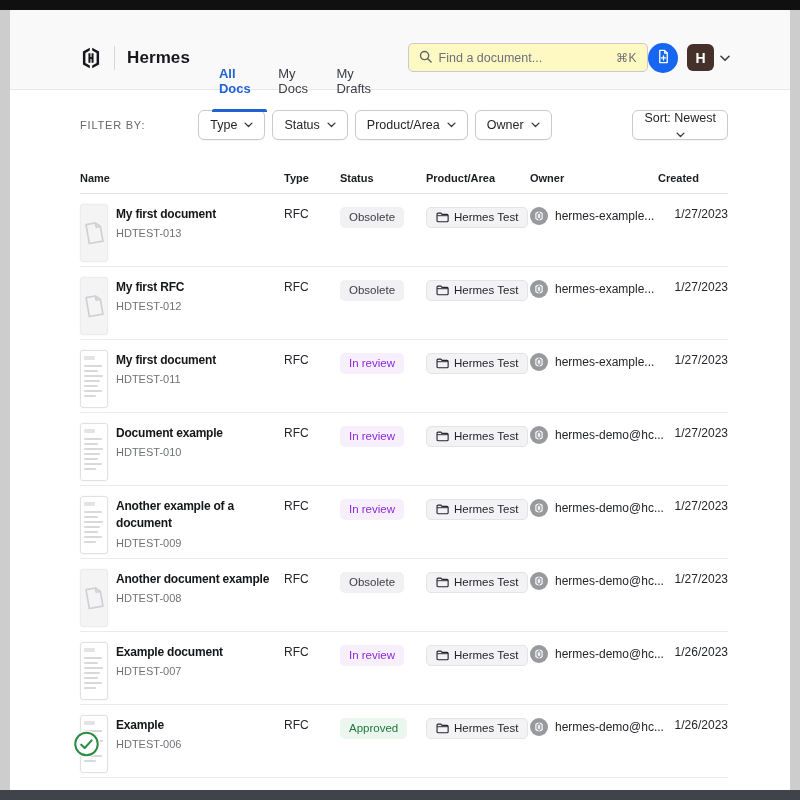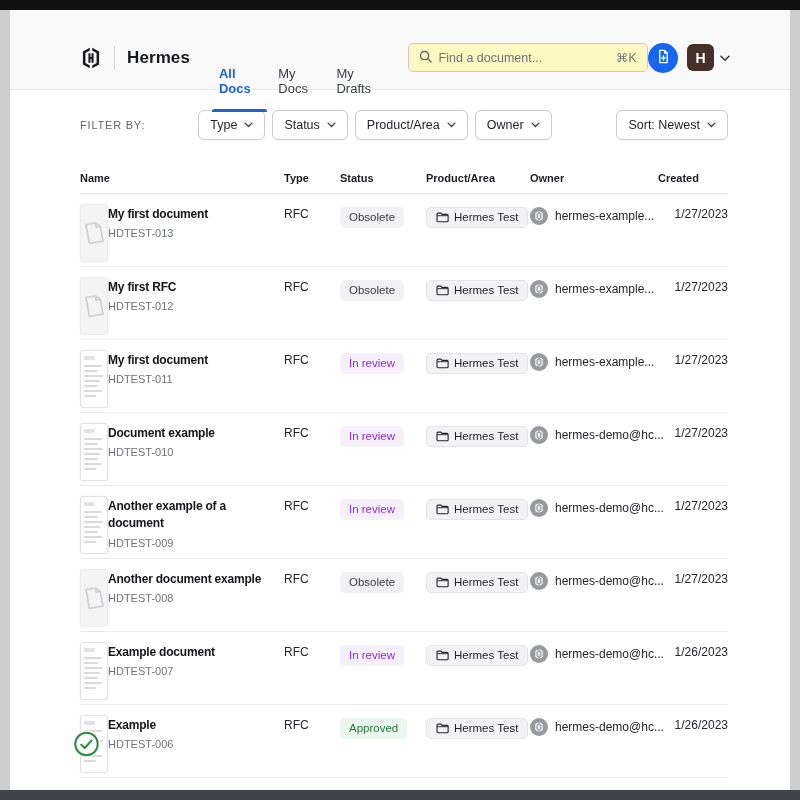--- a/index.html
+++ b/index.html
@@ -70,37 +70,37 @@
   .filter-bar { display:flex; align-items:center;gap:39px; }
   .filter-label {
     font-size:11px; letter-spacing:.8px; color:#63666d; font-weight:500; margin-right:14px;
   }
   .filter-buttons { display:flex; gap:7px; }
   .btn {
     height:30px; padding:0 11px; background:#fff; border:1px solid #c8cacf; border-radius:6px;
     font-family:inherit; font-size:12.5px; color:#24262b; cursor:pointer;
     display:inline-flex; align-items:center; gap:7px; box-shadow:0 1px 1px rgba(0,0,0,.04);
   }
-  .btn.sort { margin-left:auto; }
+  .btn.sort { margin-left:auto;flex-direction:column; }
 
   .table { margin-top:32px; }
   .thead, .trow {
     display:grid;
     grid-template-columns:204px 56px 86px 104px 128px 1fr;
     align-items:start;
   }
   .thead { padding-bottom:9px; border-bottom:1px solid #e4e4e6; }
   .th { font-size:11px; font-weight:700; color:#1b1d21; }
   .th.right { }
 
   .trow { padding:10px 0 4px; border-bottom:1px solid #ebebed; cursor:pointer; }
   .cell { font-size:12px; color:#24262b; padding-top:3px; }
   .cell.right { text-align:right; }
 
-  .name-cell { display:flex; padding-top:0; }
+  .name-cell { display:flex; gap:8px; padding-top:0; }
   .name-stack { padding-top:2px; min-width:0; }
   .doc-name { display:block; font-size:12px; font-weight:700; letter-spacing:-.2px; color:#141619; line-height:1.45; }
   .doc-id { display:block; margin-top:4px; font-size:11px; color:#6f7277; }
 
   
   .thumb {
     position:relative; flex:0 0 28px; width:28px; height:58px;
     background:#fff; border:1px solid #e1e1e4; border-radius:3px;
     box-shadow:0 0 3px rgba(0,0,0,.05);
   }

